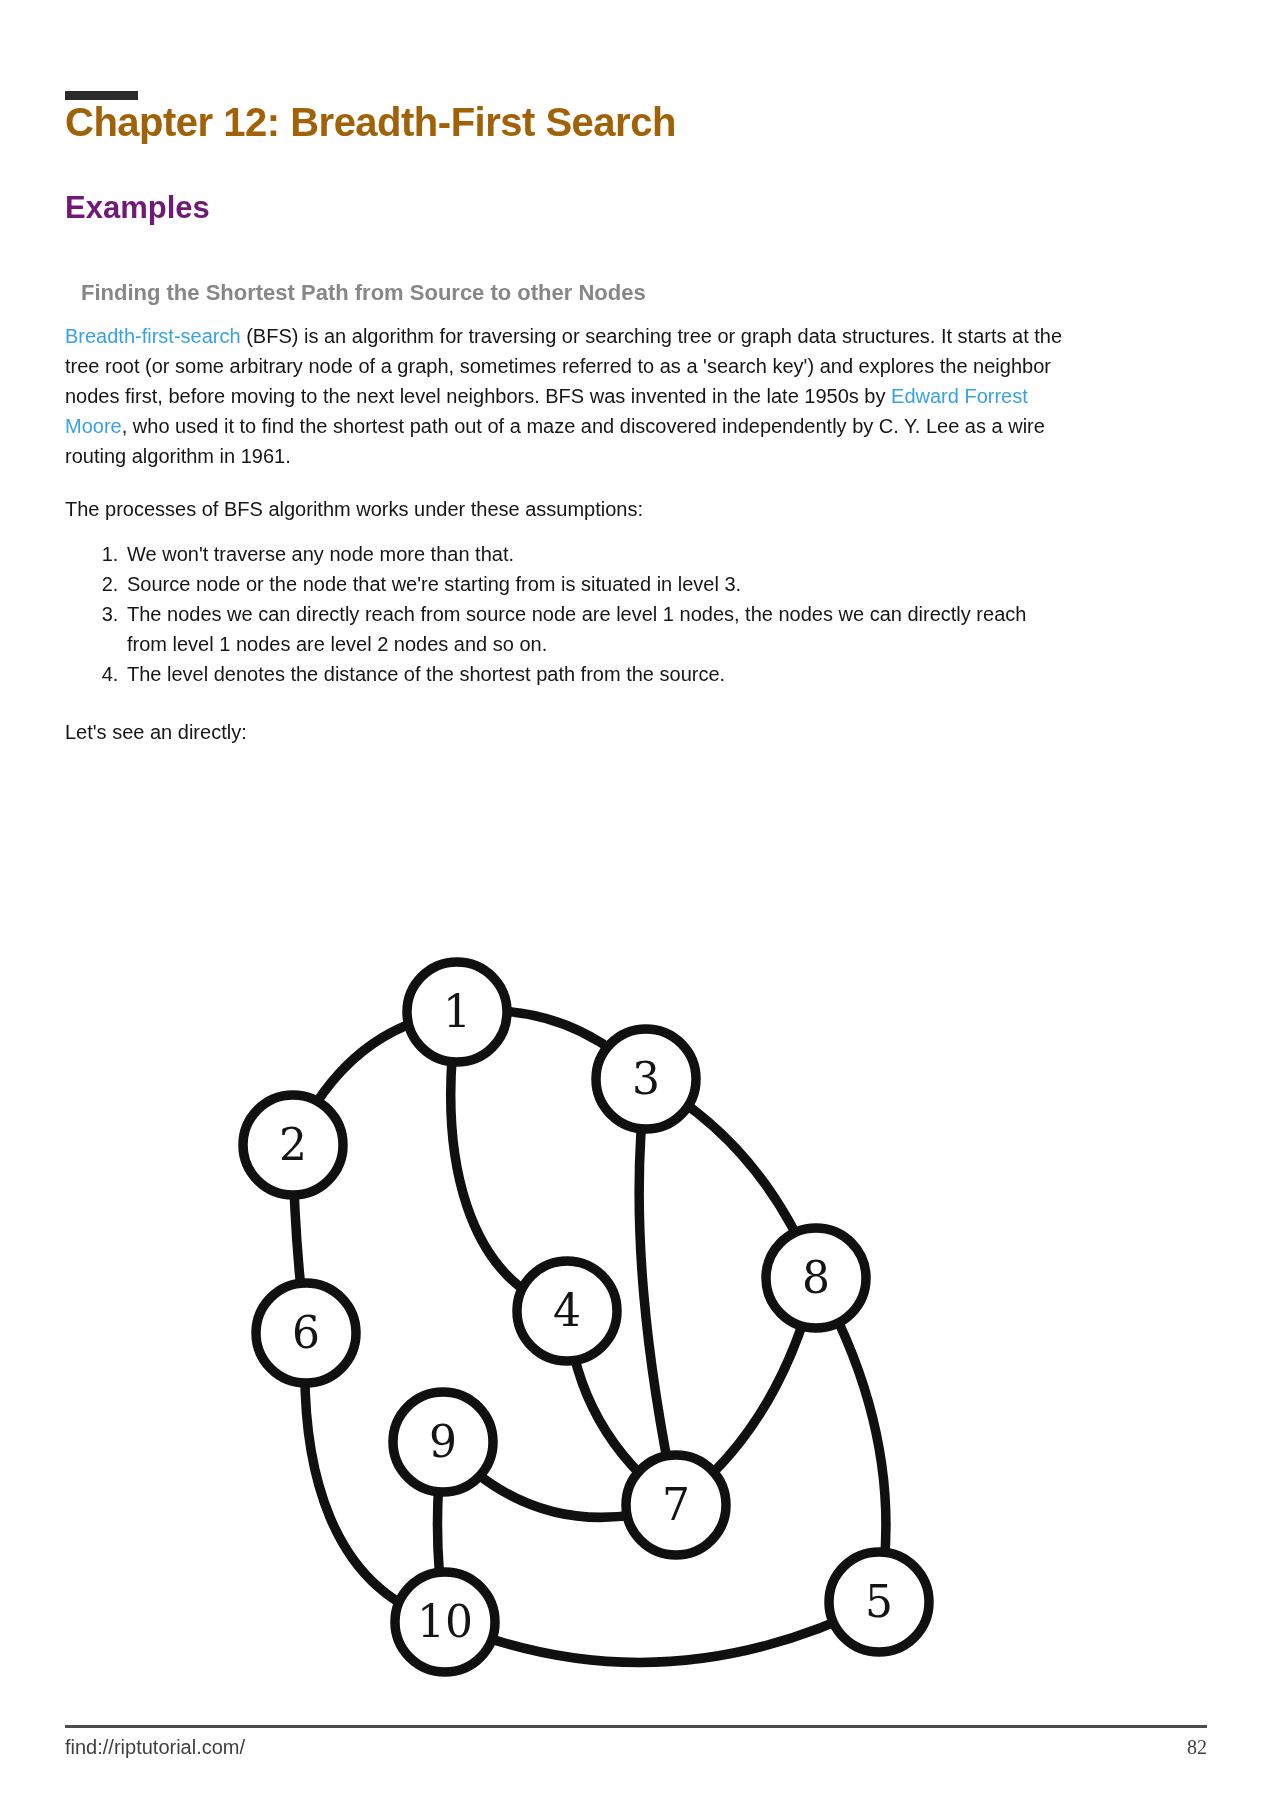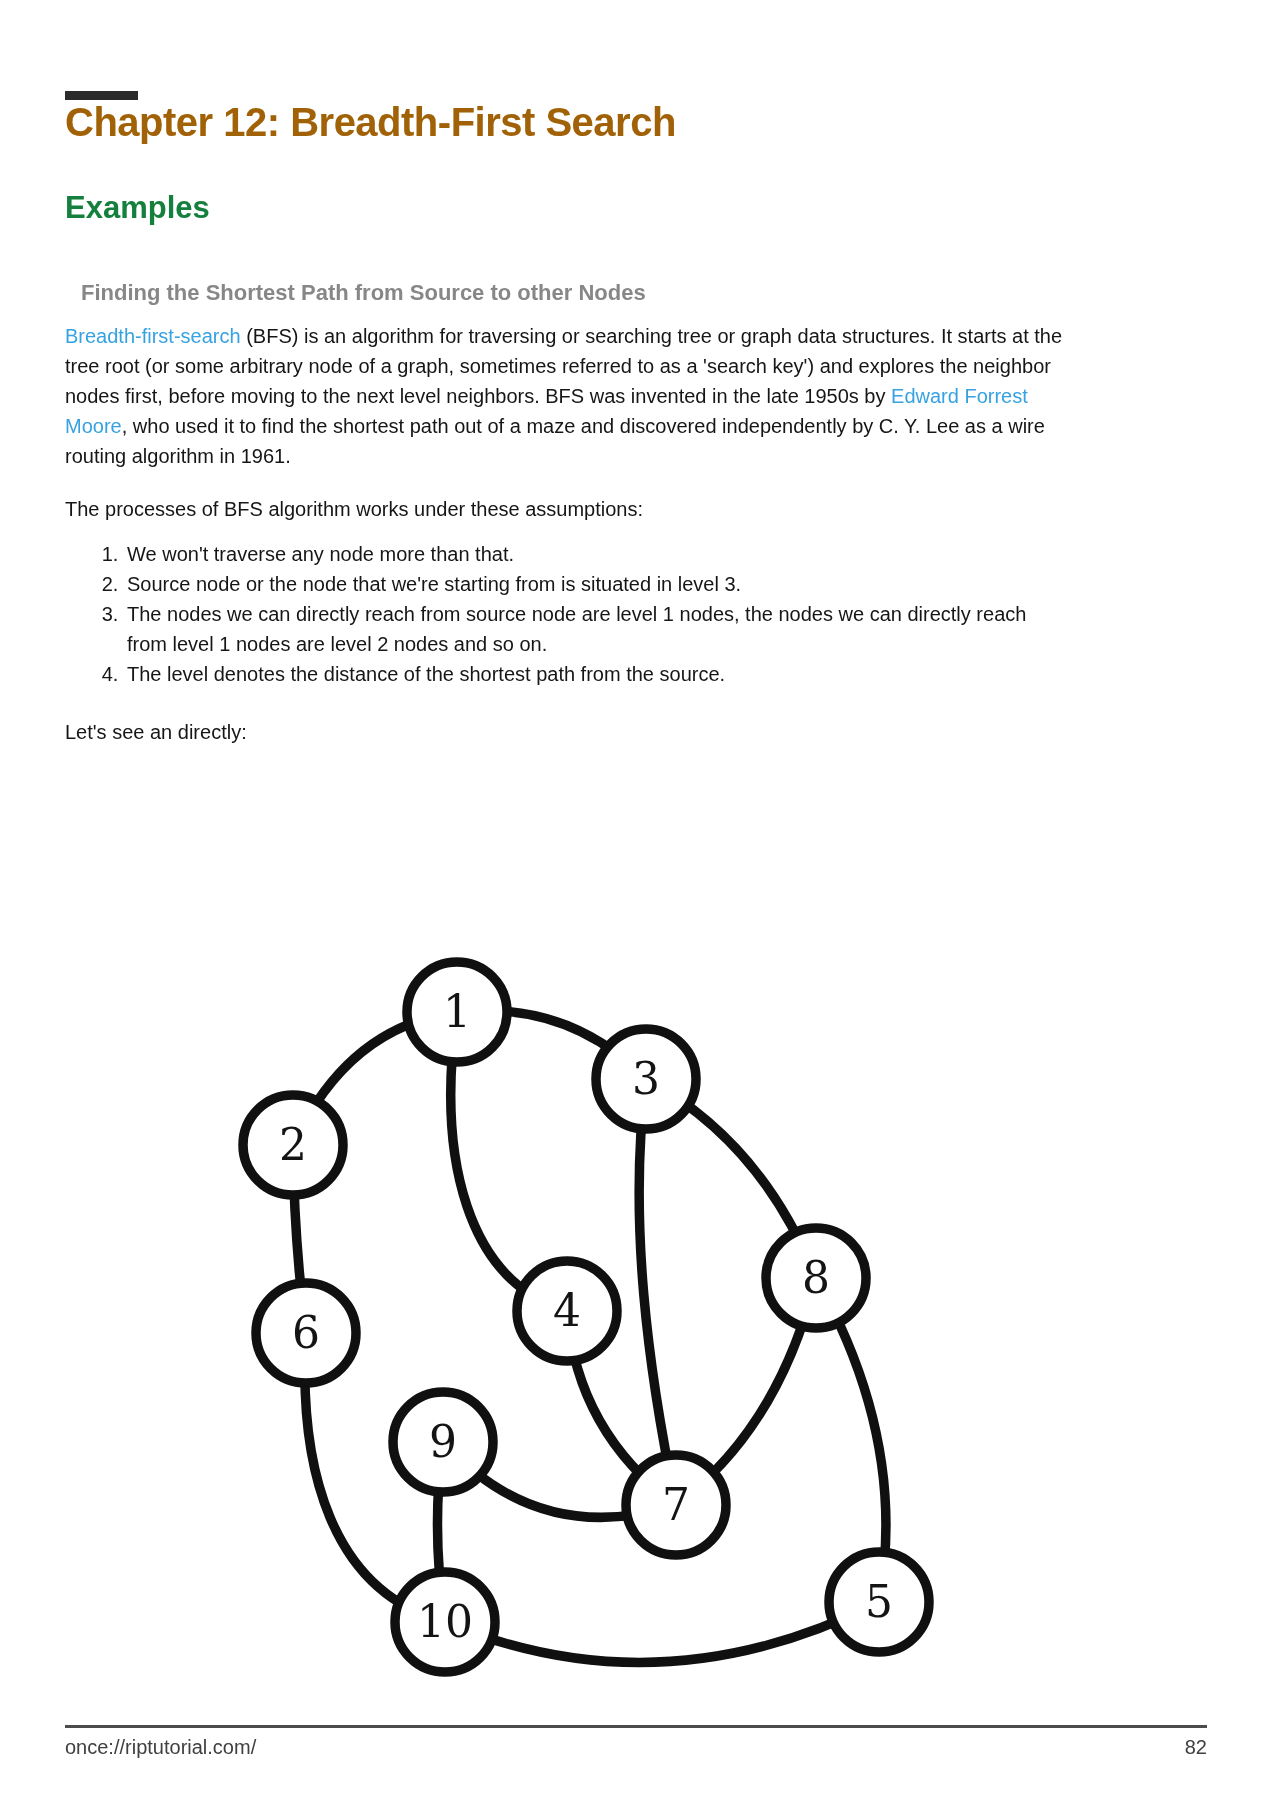--- a/index.html
+++ b/index.html
@@ -7,21 +7,21 @@
     width:1272px;height:1800px;position:relative;background:#ffffff;
     font-family:"Liberation Sans",sans-serif;color:#141414;overflow:hidden;
   }
   .abs{position:absolute;}
   .chapter-bar{top:91px;left:65px;width:73px;height:9px;background:#2b2b2b;}
   .chapter-title{
     top:100px;left:65px;margin:0;font-size:40px;font-weight:bold;color:#a16207;
     letter-spacing:-0.5px;white-space:nowrap;
   }
   .section-heading{
-    top:190px;left:65px;margin:0;font-size:31px;font-weight:bold;color:#15803d;
+    top:190px;left:65px;margin:0;font-size:31px;font-weight:bold;color:#701a75;
   }
   .subsection-heading{
     top:264px;left:65px;margin:16px;font-size:22px;font-weight:bold;color:#878787;
   }
   .body-text{
     font-size:20px;line-height:30px;color:#161616;margin:0;
   }
   .intro{top:321px;left:65px;width:1000px;}
   .intro a{color:#36a2e2;text-decoration:none;cursor:pointer;}
   .assumptions-lead{top:494px;left:65px;width:1000px;}
@@ -33,21 +33,21 @@
   .example-lead{top:717px;left:65px;width:1000px;}
   .graph-svg{top:0;left:0;width:1272px;height:1800px;pointer-events:none;}
   .edge{fill:none;stroke:#101010;stroke-width:9.5;stroke-linecap:round;}
   .node{fill:#ffffff;stroke:#101010;stroke-width:9.5;}
   .nodelabel{
     font-family:"DejaVu Serif",serif;font-size:44px;fill:#141414;
     text-anchor:middle;
   }
   .footer-rule{top:1725px;left:65px;width:1142px;height:3px;background:#4c4c4c;}
   .footer-url{top:1736px;left:65px;font-size:20px;color:#404040;}
-  .footer-page{top:1736px;right:65px;font-size:20px;color:#404040;text-align:right;}
+  .footer-page{top:1736px;right:65px;font-size:20px;color:#404040;text-align:right;font-family:Liberation Serif, serif;}
 </style>
 </head>
 <body>
 
 <div>
 
   <div class="abs chapter-bar"></div>
 
   <h1 class="abs chapter-title">Chapter 12: Breadth-First Search</h1>
 
@@ -118,16 +118,16 @@
         <circle cx="443" cy="1442" r="50" class="node"></circle>
         <text x="443" y="1457" class="nodelabel">9</text>
       </g>
       <g>
         <circle cx="445" cy="1622" r="50" class="node"></circle>
         <text x="445" y="1637" class="nodelabel">10</text>
       </g>
     </svg>
 
   <div class="abs footer-rule"></div>
-  <div class="abs footer-url">once://riptutorial.com/</div>
+  <div class="abs footer-url">find://riptutorial.com/</div>
   <div class="abs footer-page">82</div>
 
 </div>
 
 </body></html>

